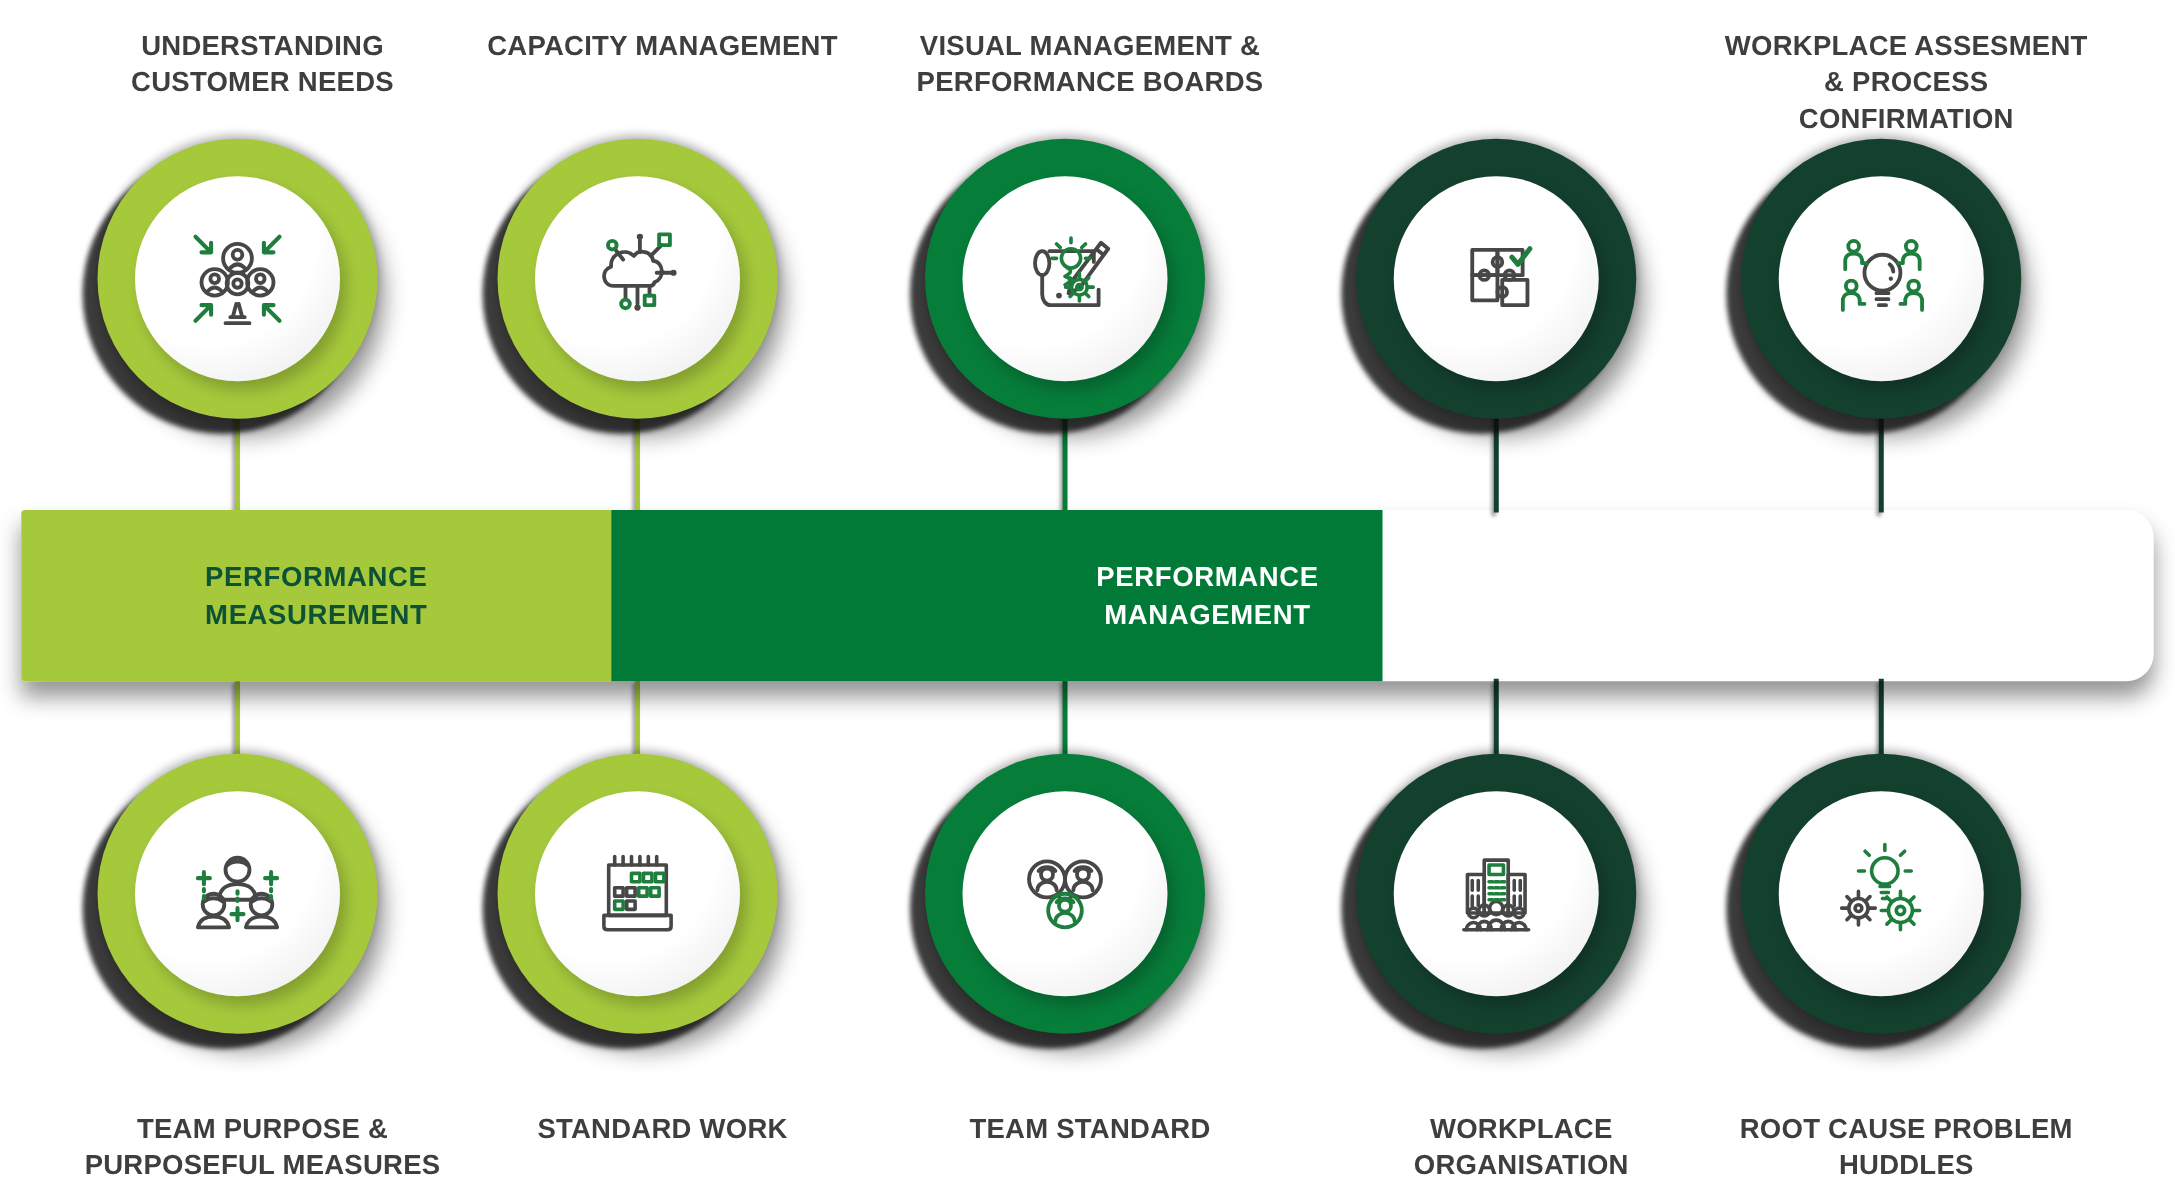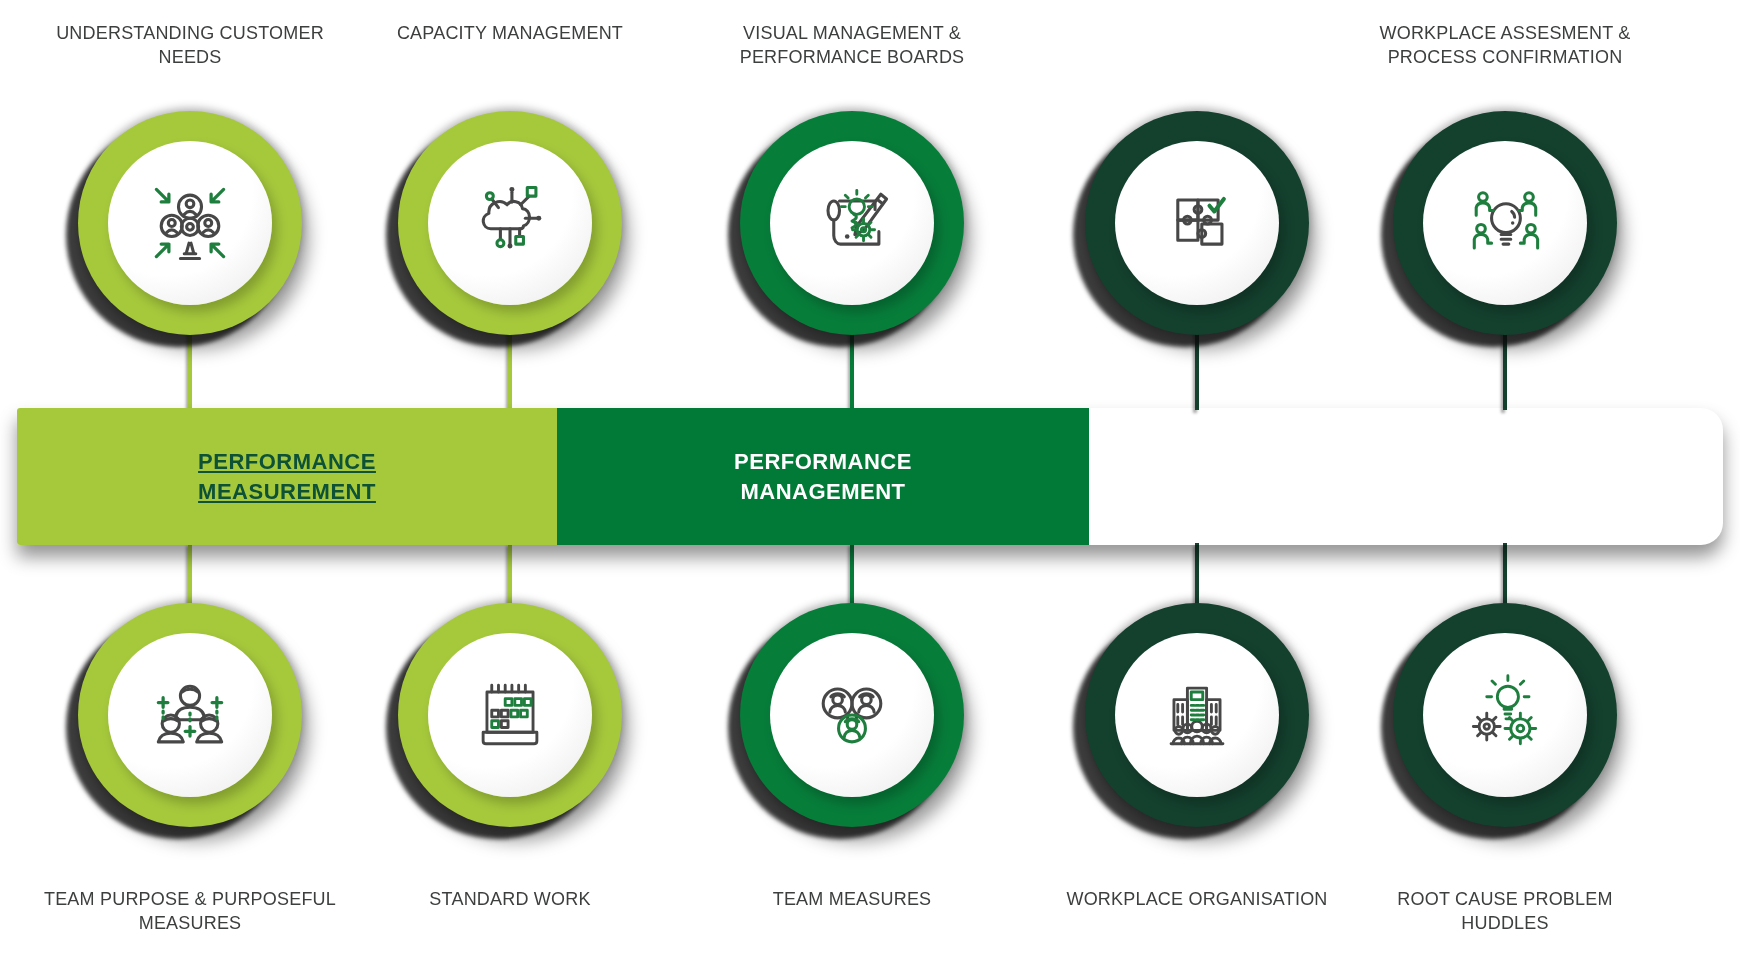--- a/index.html
+++ b/index.html
@@ -2,22 +2,23 @@
 <html style="--light-green: #a6c93c; --mid-green: #077d3a; --dark-green: #14402e; --bar-light: #a6c93c; --bar-mid: #007a36; --bar-dark: #1c4a34; --label-color: #3d3e3e; --bar-text-measurement: #0d5137; --icon-grey: #474747; --icon-green: #1e7e3d;"><head>
 <meta charset="utf-8">
 <style>
   html,body { margin:0; padding:0; background:#ffffff; }
   .canvas {
     position:relative; width:1740px; height:956px; background:#ffffff;
     font-family:"Liberation Sans", sans-serif; overflow:hidden;
   }
   .label {
     position:absolute; width:300px; text-align:center;
-    font-size:18px; font-weight:normal; line-height:1.32; letter-spacing:.2px;
+    font-size:22px; font-weight:bold; line-height:1.32; letter-spacing:.2px;
     color:var(--label-color,#3d3e3e);
+    margin-left:20px;
   }
   .top-label { top:22px; }
   .bottom-label { top:888px; }
   .connector { position:absolute; width:4px; box-shadow:-2px 3px 3px rgba(0,0,0,0.35); }
   .connector.light { background:var(--light-green,#a6c93c); }
   .connector.mid   { background:var(--mid-green,#077d3a); }
   .connector.dark  { background:var(--dark-green,#14402e); }
   .node {
     position:absolute; width:224px; height:224px; border-radius:50%;
     display:flex; align-items:center; justify-content:center;
@@ -37,22 +38,22 @@
   .bar {
     position:absolute; left:17px; top:408px; width:1706px; height:137px;
     display:flex; border-radius:3px 22px 22px 3px;
     box-shadow:0 12px 18px rgba(0,0,0,0.42);
   }
   .seg {
     display:flex; align-items:center; justify-content:center; text-align:center;
     font-weight:bold; font-size:22px; letter-spacing:.5px; line-height:1.35;
   }
   .seg span { width:280px; display:inline-block; }
-  .seg-light { width:540px; background:var(--bar-light,#a6c93c); color:var(--bar-text-measurement,#0d5137); border-radius:3px 0 0 3px;text-decoration:underline; }
-  .seg-mid   { width:532px; background:var(--bar-mid,#007a36); color:#ffffff; }
+  .seg-light { width:472px; background:var(--bar-light,#a6c93c); color:var(--bar-text-measurement,#0d5137); border-radius:3px 0 0 3px; }
+  .seg-mid   { width:617px; background:var(--bar-mid,#007a36); color:#ffffff;justify-content:flex-end; }
   .seg-dark  { width:568px; background:var(--bar-dark,#1c4a34); color:#ffffff; border-radius:0 22px 22px 0; }
   .icon { width:96px; height:96px; }
   .icon * { fill:none; stroke-linecap:round; stroke-linejoin:round; }
   .icon .sg { stroke:var(--icon-grey,#474747); }
   .icon .gn { stroke:var(--icon-green,#1e7e3d); }
   .icon .fg { fill:var(--icon-grey,#474747); stroke:none; }
 </style>
 </head>
 <body>
 
@@ -320,17 +321,17 @@
           <circle cx="66" cy="64" r="10"></circle>
             <circle cx="66" cy="64" r="3.5"></circle>
           <path d="M77 64 h5 M66 75 v5 M55 64 h-5 M66 53 v-5 M73.8 71.8 l3.5 3.5 M58.2 71.8 l-3.5 3.5 M58.2 56.2 l-3.5 -3.5 M73.8 56.2 l3.5 -3.5"></path>
         </g>
       </svg>
     </div>
   </div>
 
   <div class="label bottom-label" style="left:40px">TEAM PURPOSE &amp; PURPOSEFUL MEASURES</div>
   <div class="label bottom-label" style="left:360px">STANDARD WORK</div>
-  <div class="label bottom-label" style="left:702px">TEAM MEASURES</div>
+  <div class="label bottom-label" style="left:702px">TEAM STANDARD</div>
   <div class="label bottom-label" style="left:1047px">WORKPLACE ORGANISATION</div>
   <div class="label bottom-label" style="left:1355px">ROOT CAUSE PROBLEM HUDDLES</div>
 
 </div>
 
 </body></html>

